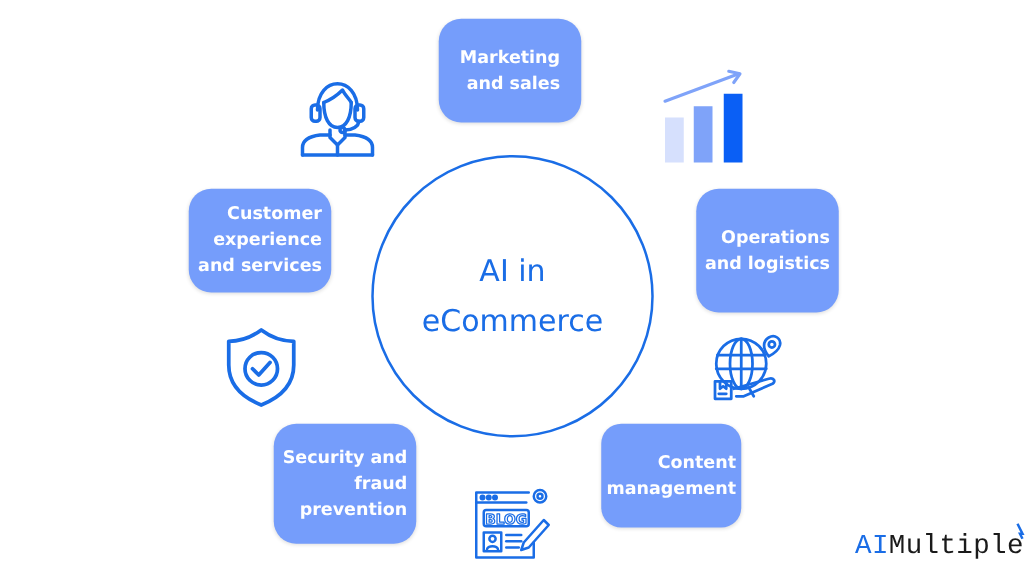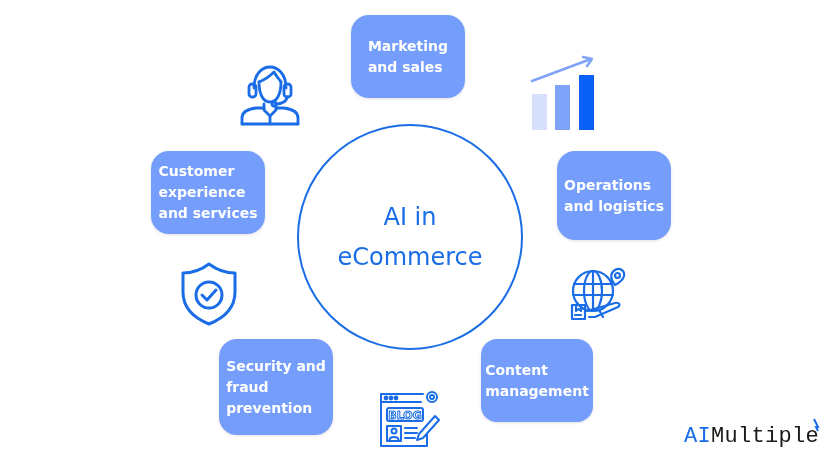--- a/index.html
+++ b/index.html
@@ -1,37 +1,37 @@
 <!DOCTYPE html>
 <html><head>
 <meta charset="utf-8">
 <style>
   html, body { margin:0; padding:0; }
   body { width:824px; height:464px; background:#ffffff; position:relative; overflow:hidden; font-family:"DejaVu Sans", sans-serif; }
-  .box { position:absolute; background:#759dfb; border-radius:18px; color:#ffffff; font-weight:bold; font-size:14px; line-height:21px; display:flex; align-items:center; justify-content:center; text-align:left; box-shadow:0 1px 3px rgba(0,0,0,0.12); }
+  .box { position:absolute; background:#759dfb; border-radius:18px; color:#ffffff; font-weight:bold; font-size:14px; line-height:21px; display:flex; align-items:center; justify-content:center; text-align:right; box-shadow:0 1px 3px rgba(0,0,0,0.12); }
   .box span { display:block; white-space:pre-line; }
   .circle { position:absolute; left:297px; top:124px; width:222px; height:222px; border:2.5px solid #1a6de6; border-radius:50%; display:flex; align-items:center; justify-content:center; text-align:center; }
   .circle span { color:#1a6de6; font-weight:normal; font-size:24px; line-height:40px; white-space:pre-line; }
   .icon { position:absolute; }
   .logo { position:absolute; left:684px; top:424px; font-size:22px; font-family:Liberation Mono, monospace; color:#1a1a1a; letter-spacing:0.3px; }
   .logo .ai { color:#1a6de6; }
 </style>
 </head>
 <body>
 
 <div class="circle">
   <span>AI in
 eCommerce</span>
 </div>
 
 <div class="box" style="left:351px;top:15px;width:114px;height:83px;">
   <span>Marketing
 and sales</span>
 </div>
-<div class="box" style="left:557px;top:151px;width:114px;height:89px;">
+<div class="box" style="left:557px;top:151px;width:114px;height:99px;">
   <span>Operations
 and logistics</span>
 </div>
 <div class="box" style="left:481px;top:339px;width:112px;height:83px;border-radius:16px;">
   <span>Content
 management</span>
 </div>
 <div class="box" style="left:219px;top:339px;width:114px;height:96px;">
   <span>Security and
 fraud

